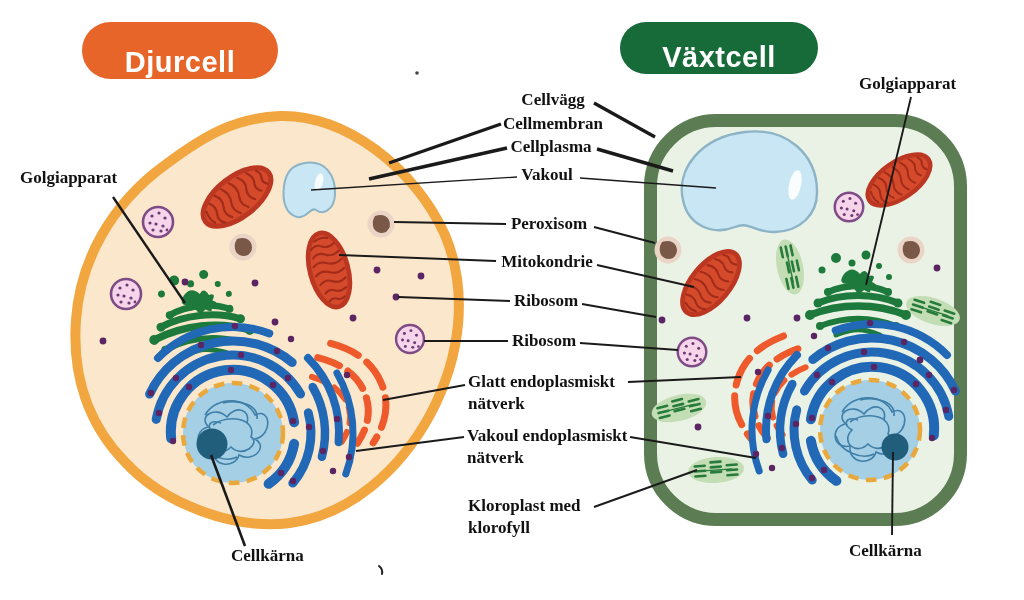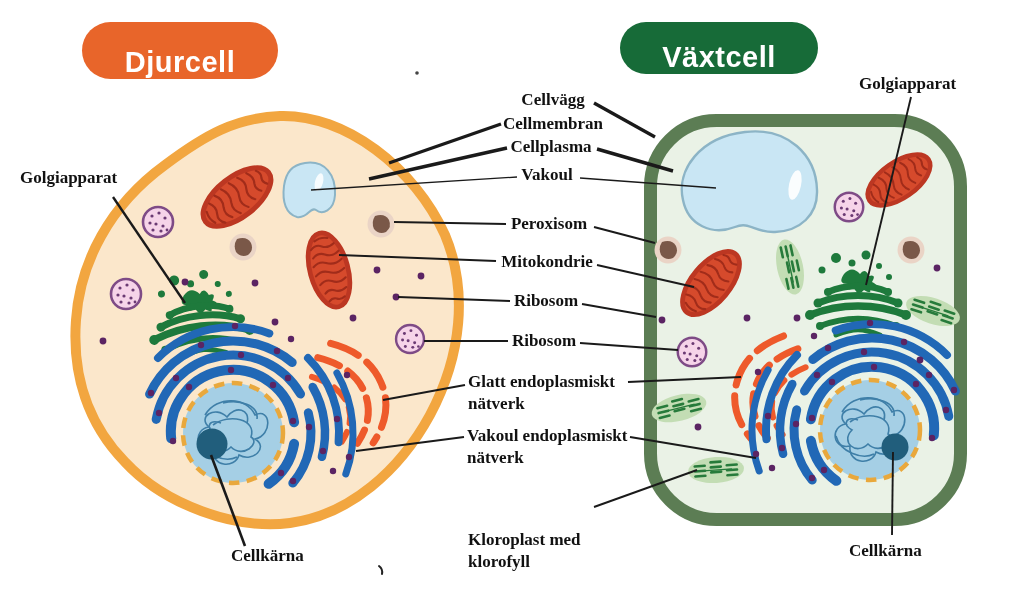--- a/index.html
+++ b/index.html
@@ -7,21 +7,21 @@
          font-family:"Liberation Serif",serif;}
   .stage svg{position:absolute;left:0;top:0;}
   .badge{position:absolute;display:flex;align-items:flex-end;justify-content:center;
          color:#fff;font-family:"Liberation Sans",sans-serif;font-weight:bold;
          font-size:29px;letter-spacing:.5px;border-radius:29px;}
   .badge.animal{left:82px;top:22px;width:196px;height:57px;background:#E8652A;}
   .badge.plant{left:620px;top:22px;width:198px;height:52px;background:#176B38;}
   .lbl{position:absolute;font-weight:bold;font-size:17px;color:#111;white-space:nowrap;}
   .lbl.center{transform:translateX(-50%);text-align:right;}
   .lbl.wrap{white-space:normal;width:172px;line-height:22px;}
-  .lbl.wrap.narrow{width:142px;margin-top:34px;}
+  .lbl.wrap.narrow{width:142px;}
 </style>
 </head>
 <body>
 
 <div class="stage">
 
 <svg width="1024" height="600" viewBox="0 0 1024 600">
   <defs>
     <g id="mito">
       <ellipse rx="40" ry="20" fill="#D64A2C" stroke="#BC3722" stroke-width="5"></ellipse>

